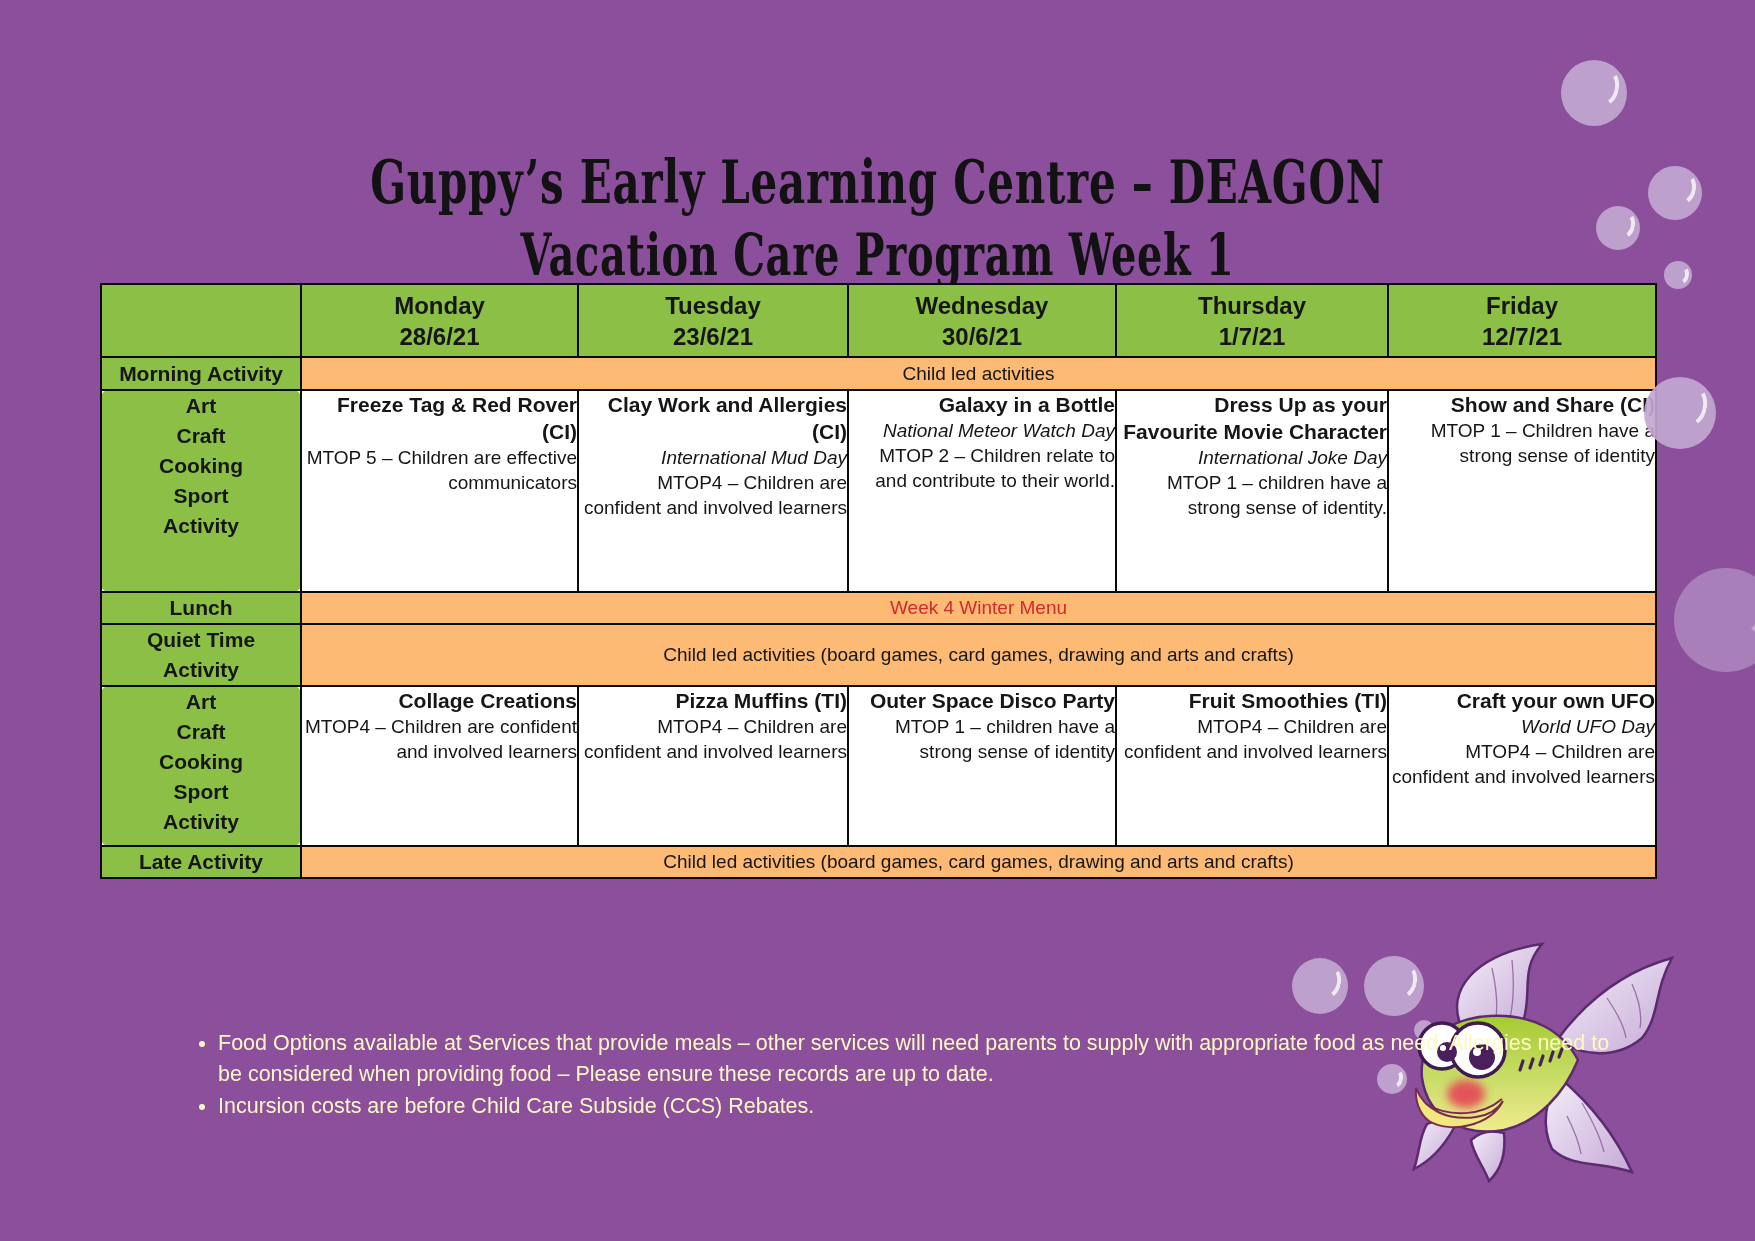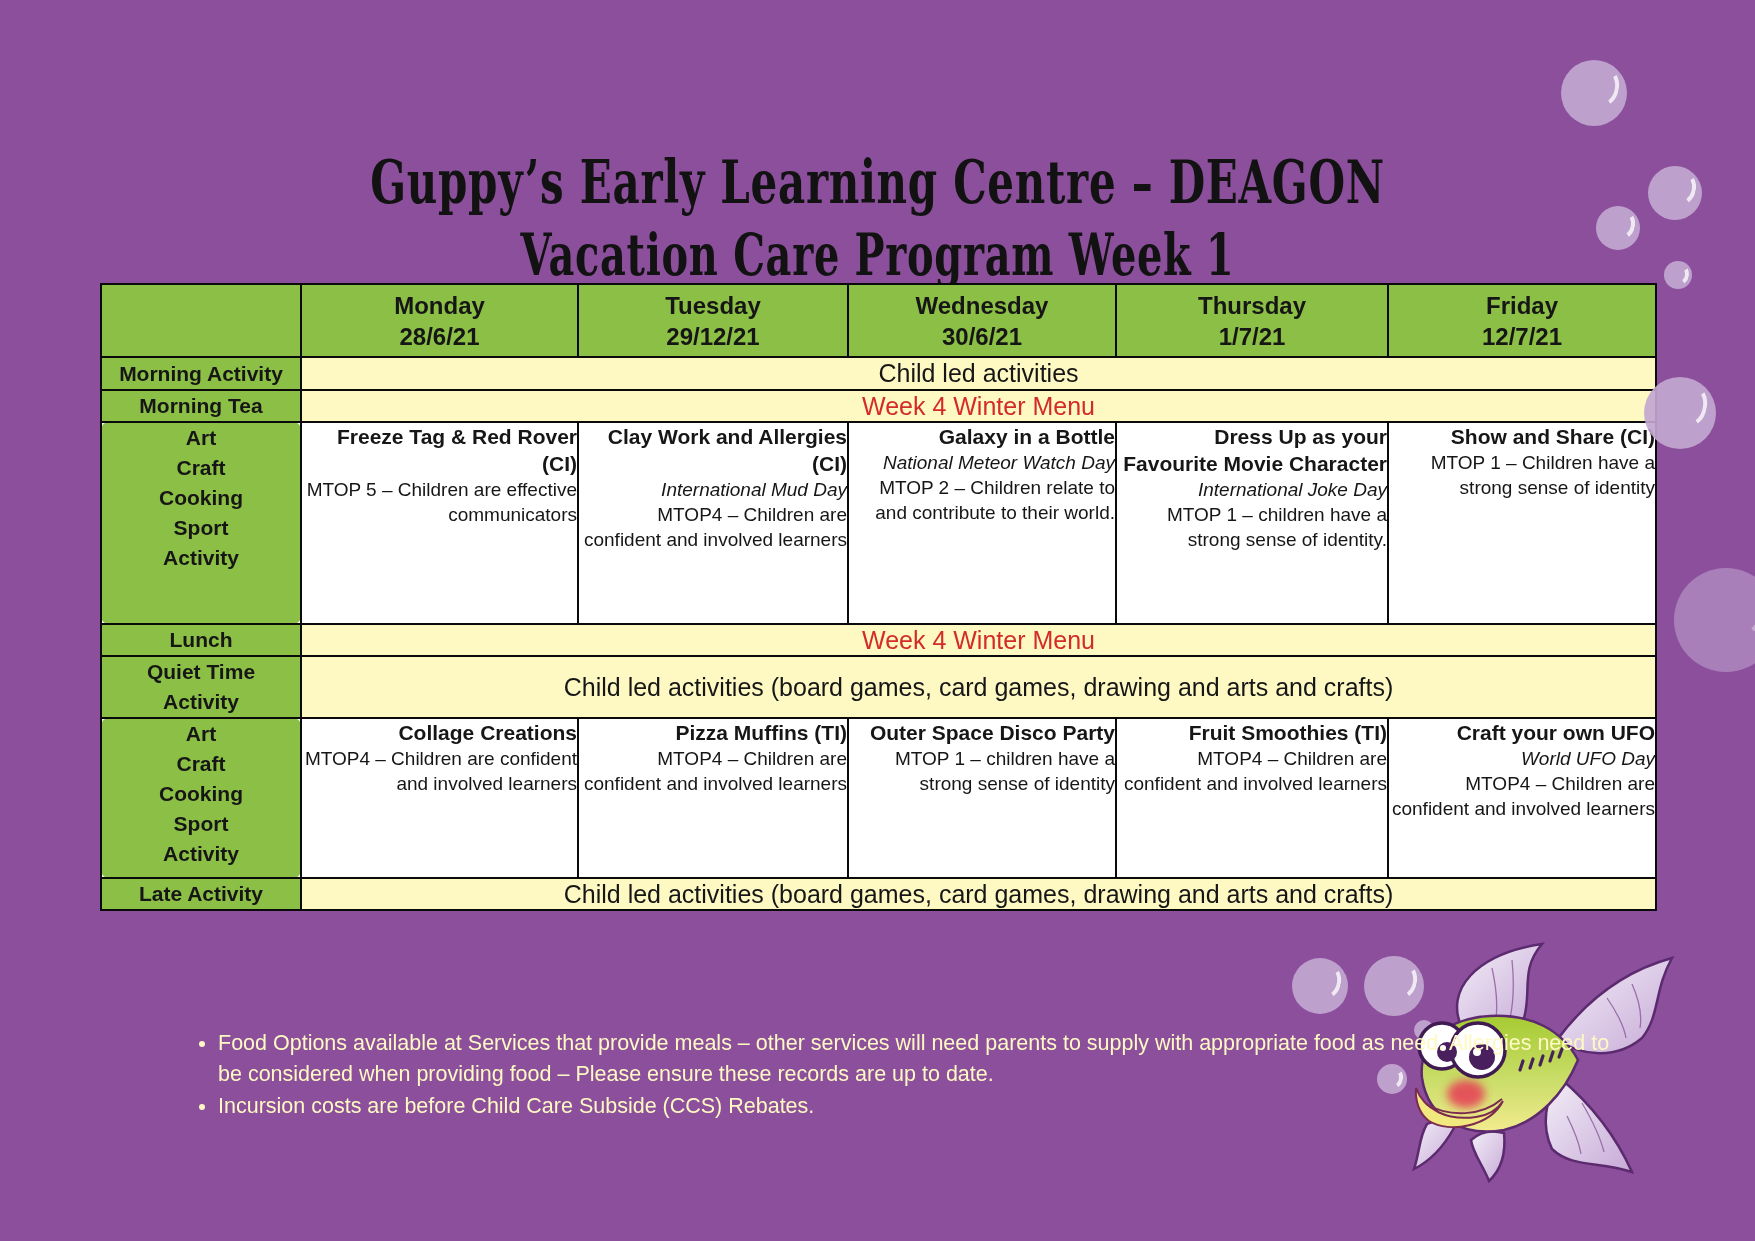--- a/index.html
+++ b/index.html
@@ -22,21 +22,21 @@
   table.program{
     position:absolute;left:100px;top:283px;width:1555px;
     border-collapse:collapse;table-layout:fixed;background:#fff;
     border:2px solid #0a0a0a;
   }
   table.program td{border:2px solid #0a0a0a;padding:0;overflow:hidden;}
   .green{background:var(--header-green,#8cbf45);font-weight:bold;text-align:center;}
   .day-cell{font-size:24px;line-height:31px;padding-top:3px;}
   .label-cell{font-size:21px;line-height:30px;vertical-align:middle;}
   .label-top{vertical-align:top;padding-top:5px;border-radius:8px;}
-  .span-cell{text-align:center;font-size:25px;background:#fef9c3;vertical-align:middle;}
+  .span-cell{text-align:center;font-size:19px;background:#fdba74;vertical-align:middle;}
   .red-text{color:var(--menu-red,#d22b28);}
   .activity-cell{vertical-align:top;text-align:right;padding:7px 9px 0;background:#fff;}
   .cell-title{font-weight:bold;font-size:21px;line-height:27px;}
   .cell-special{font-style:italic;font-size:19px;line-height:25px;}
   .cell-note{font-size:19px;line-height:25px;}
   .cell-special:empty{display:none;}
   
   ul.notes{
     position:absolute;left:172px;top:1016px;width:1400px;margin:12px;
     padding-left:34px;font-size:21.5px;line-height:31px;color:#fef9c3;z-index:5;
@@ -142,45 +142,41 @@
   </colgroup>
   <tbody>
       <tr style="height:73px">
     <td class="green"></td>
     <td class="green day-cell">
       <div>Monday</div>
       <div>28/6/21</div>
     </td>
     <td class="green day-cell">
       <div>Tuesday</div>
-      <div>29/12/21</div>
+      <div>23/6/21</div>
     </td>
     <td class="green day-cell">
       <div>Wednesday</div>
       <div>30/6/21</div>
     </td>
     <td class="green day-cell">
       <div>Thursday</div>
       <div>1/7/21</div>
     </td>
     <td class="green day-cell">
       <div>Friday</div>
       <div>12/7/21</div>
     </td>
   </tr>
 
   <tr style="height:33px">
     <td class="green label-cell">Morning Activity</td>
     <td colspan="5" class="span-cell">Child led activities</td>
   </tr>
 
-  <tr style="height:29px">
-    <td class="green label-cell">Morning Tea</td>
-    <td colspan="5" class="span-cell red-text">Week 4 Winter Menu</td>
-  </tr>
 
   <tr style="height:202px">
     <td class="green label-cell label-top">
       <div>Art</div>
       <div>Craft</div>
       <div>Cooking</div>
       <div>Sport</div>
       <div>Activity</div>
     </td>
     <td class="activity-cell">

